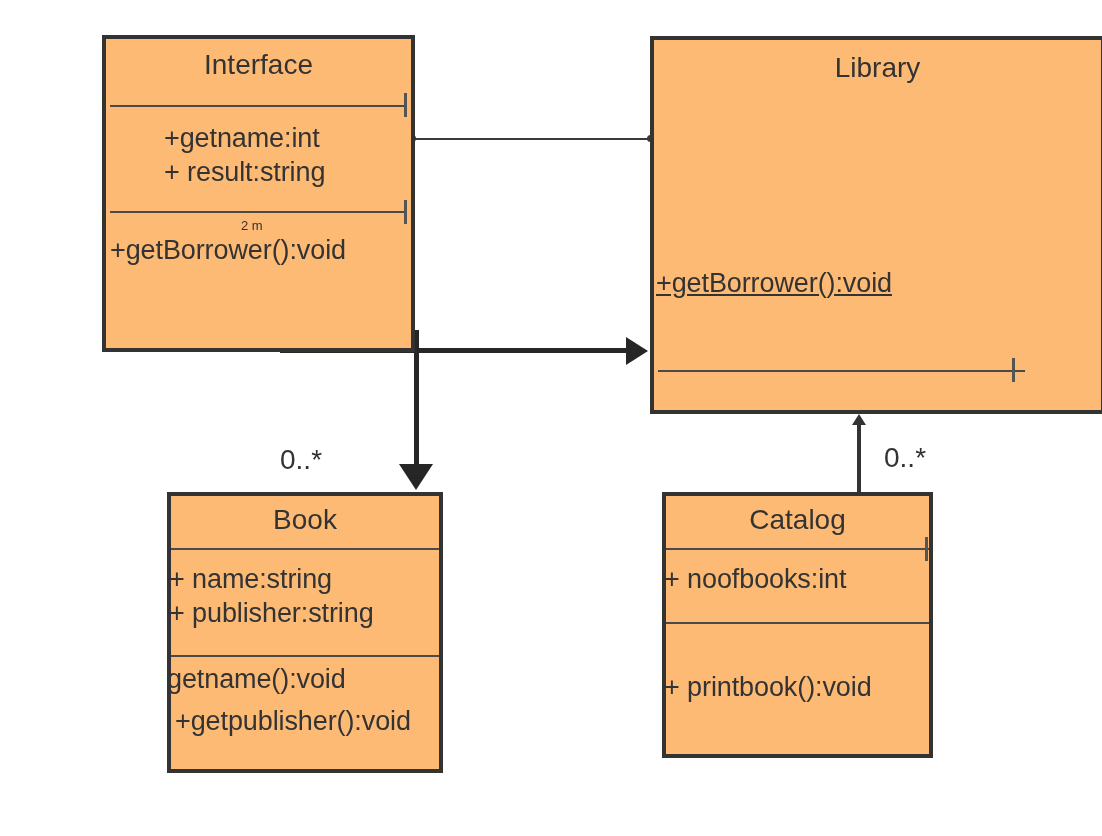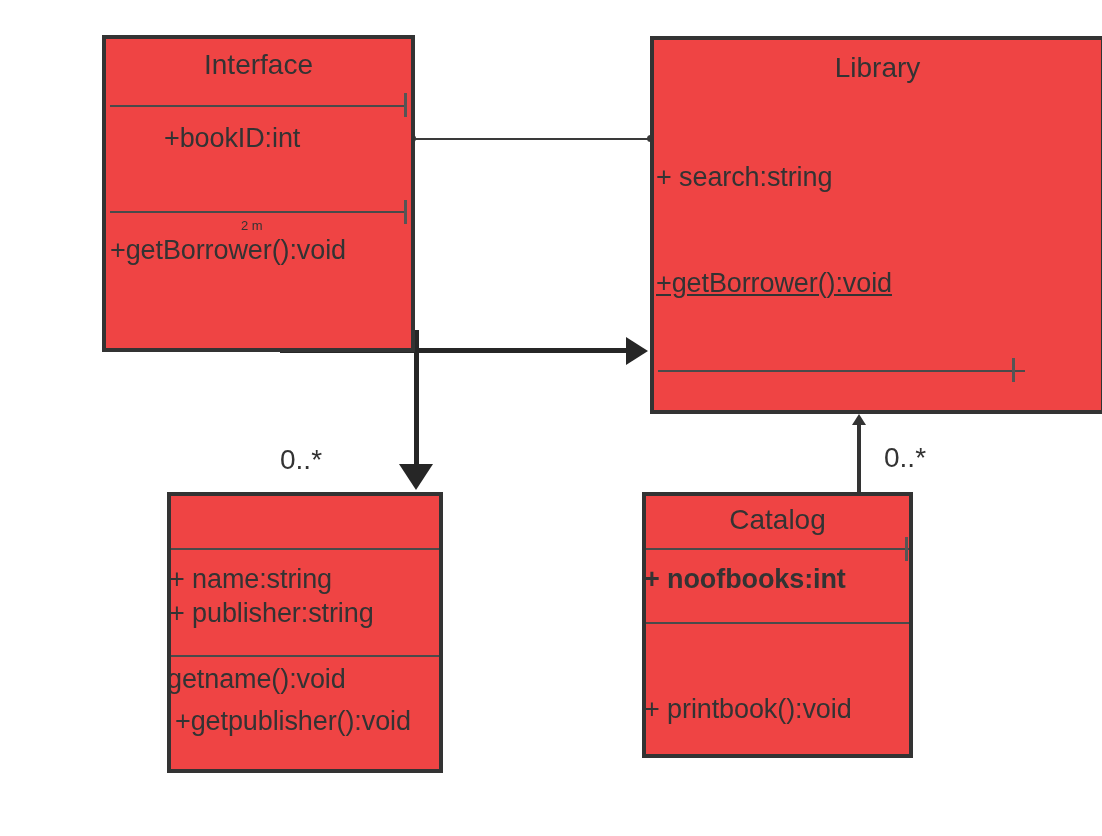--- a/index.html
+++ b/index.html
@@ -18,21 +18,21 @@
     height: 836px;
     background: #ffffff;
     overflow: hidden;
   }
 
   
   .uml-box {
     position: absolute;
     box-sizing: border-box;
     border: 4px solid #333333;
-    background: #ef4444;
+    background: #fdba74;
   }
   .uml-title {
     position: absolute;
     left: 0;
     right: 0;
     text-align: center;
     font-size: 28px;
     color: #333333;
     white-space: nowrap;
     line-height: 1;
@@ -154,65 +154,66 @@
   <div class="arrow-up-sm" style="left:852px; top:414px;"></div>
   <div class="arrow-down-sm" style="left:852px; top:500px;"></div>
   <div class="mult-label" style="left:884px; top:444px;">0..*</div>
 
   <div class="uml-box" style="left:102px; top:35px; width:313px; height:317px;">
     <div class="uml-title" style="top:12px;">Interface</div>
 
     <div class="uml-divider" style="left:4px; top:66px; width:297px;"></div>
     <div class="handle" style="left:298px; top:54px;"></div>
 
-    <div class="uml-text" style="left:58px; top:84px;">+bookID:int</div>
+    <div class="uml-text" style="left:58px; top:84px;">+getname:int</div>
+    <div class="uml-text" style="left:58px; top:118px;">+ result:string</div>
 
     <div class="uml-divider" style="left:4px; top:172px; width:297px;"></div>
     <div class="handle" style="left:298px; top:161px;"></div>
 
     <div class="uml-small-text" style="left:135px; top:180px;">2 m</div>
 
     <div class="uml-text" style="left:4px; top:196px;">+getBorrower():void</div>
   </div>
 
   <div class="uml-box" style="left:650px; top:36px; width:455px; height:378px;">
     <div class="uml-title" style="top:14px;">Library</div>
 
-    <div class="uml-text" style="left:2px; top:122px;">+ search:string</div>
 
     <div class="uml-text" style="left:2px; top:228px;text-decoration:underline;">+getBorrower():void</div>
 
     <div class="uml-divider" style="left:4px; top:330px; width:367px;"></div>
     <div class="handle" style="left:358px; top:318px;"></div>
   </div>
 
   <div class="uml-box clip-host" style="left:167px; top:492px; width:276px; height:281px;">
+    <div class="uml-title" style="top:10px;">Book</div>
 
     <div class="uml-divider" style="left:-4px; top:52px; width:276px;"></div>
     <div class="handle" style="left:-4px; top:41px;"></div>
     <div class="handle" style="left:268px; top:41px;"></div>
 
     <div class="uml-text" style="left:-2px; top:68px;">+ name:string</div>
     <div class="uml-text" style="left:-2px; top:102px;">+ publisher:string</div>
 
     <div class="uml-divider" style="left:-4px; top:159px; width:276px;"></div>
     <div class="handle" style="left:-4px; top:148px;"></div>
     <div class="handle" style="left:268px; top:148px;"></div>
 
     <div class="uml-text" style="left:-4px; top:168px;">getname():void</div>
     <div class="uml-text" style="left:-4px; top:210px;margin-left:8px;">+getpublisher():void</div>
   </div>
 
-  <div class="uml-box clip-host" style="left:642px; top:492px; width:271px; height:266px;">
+  <div class="uml-box clip-host" style="left:662px; top:492px; width:271px; height:266px;">
     <div class="uml-title" style="top:10px;">Catalog</div>
 
     <div class="uml-divider" style="left:-4px; top:52px; width:271px;"></div>
     <div class="handle" style="left:259px; top:41px;"></div>
 
-    <div class="uml-text" style="left:-2px; top:68px;font-weight:bold;">+ noofbooks:int</div>
+    <div class="uml-text" style="left:-2px; top:68px;">+ noofbooks:int</div>
 
     <div class="uml-divider" style="left:-4px; top:126px; width:271px;"></div>
     <div class="handle" style="left:-4px; top:115px;"></div>
 
-    <div class="uml-text" style="left:-2px; top:176px;margin-top:22px;">+ printbook():void</div>
+    <div class="uml-text" style="left:-2px; top:176px;">+ printbook():void</div>
   </div>
 
 </div>
 
 </body></html>

